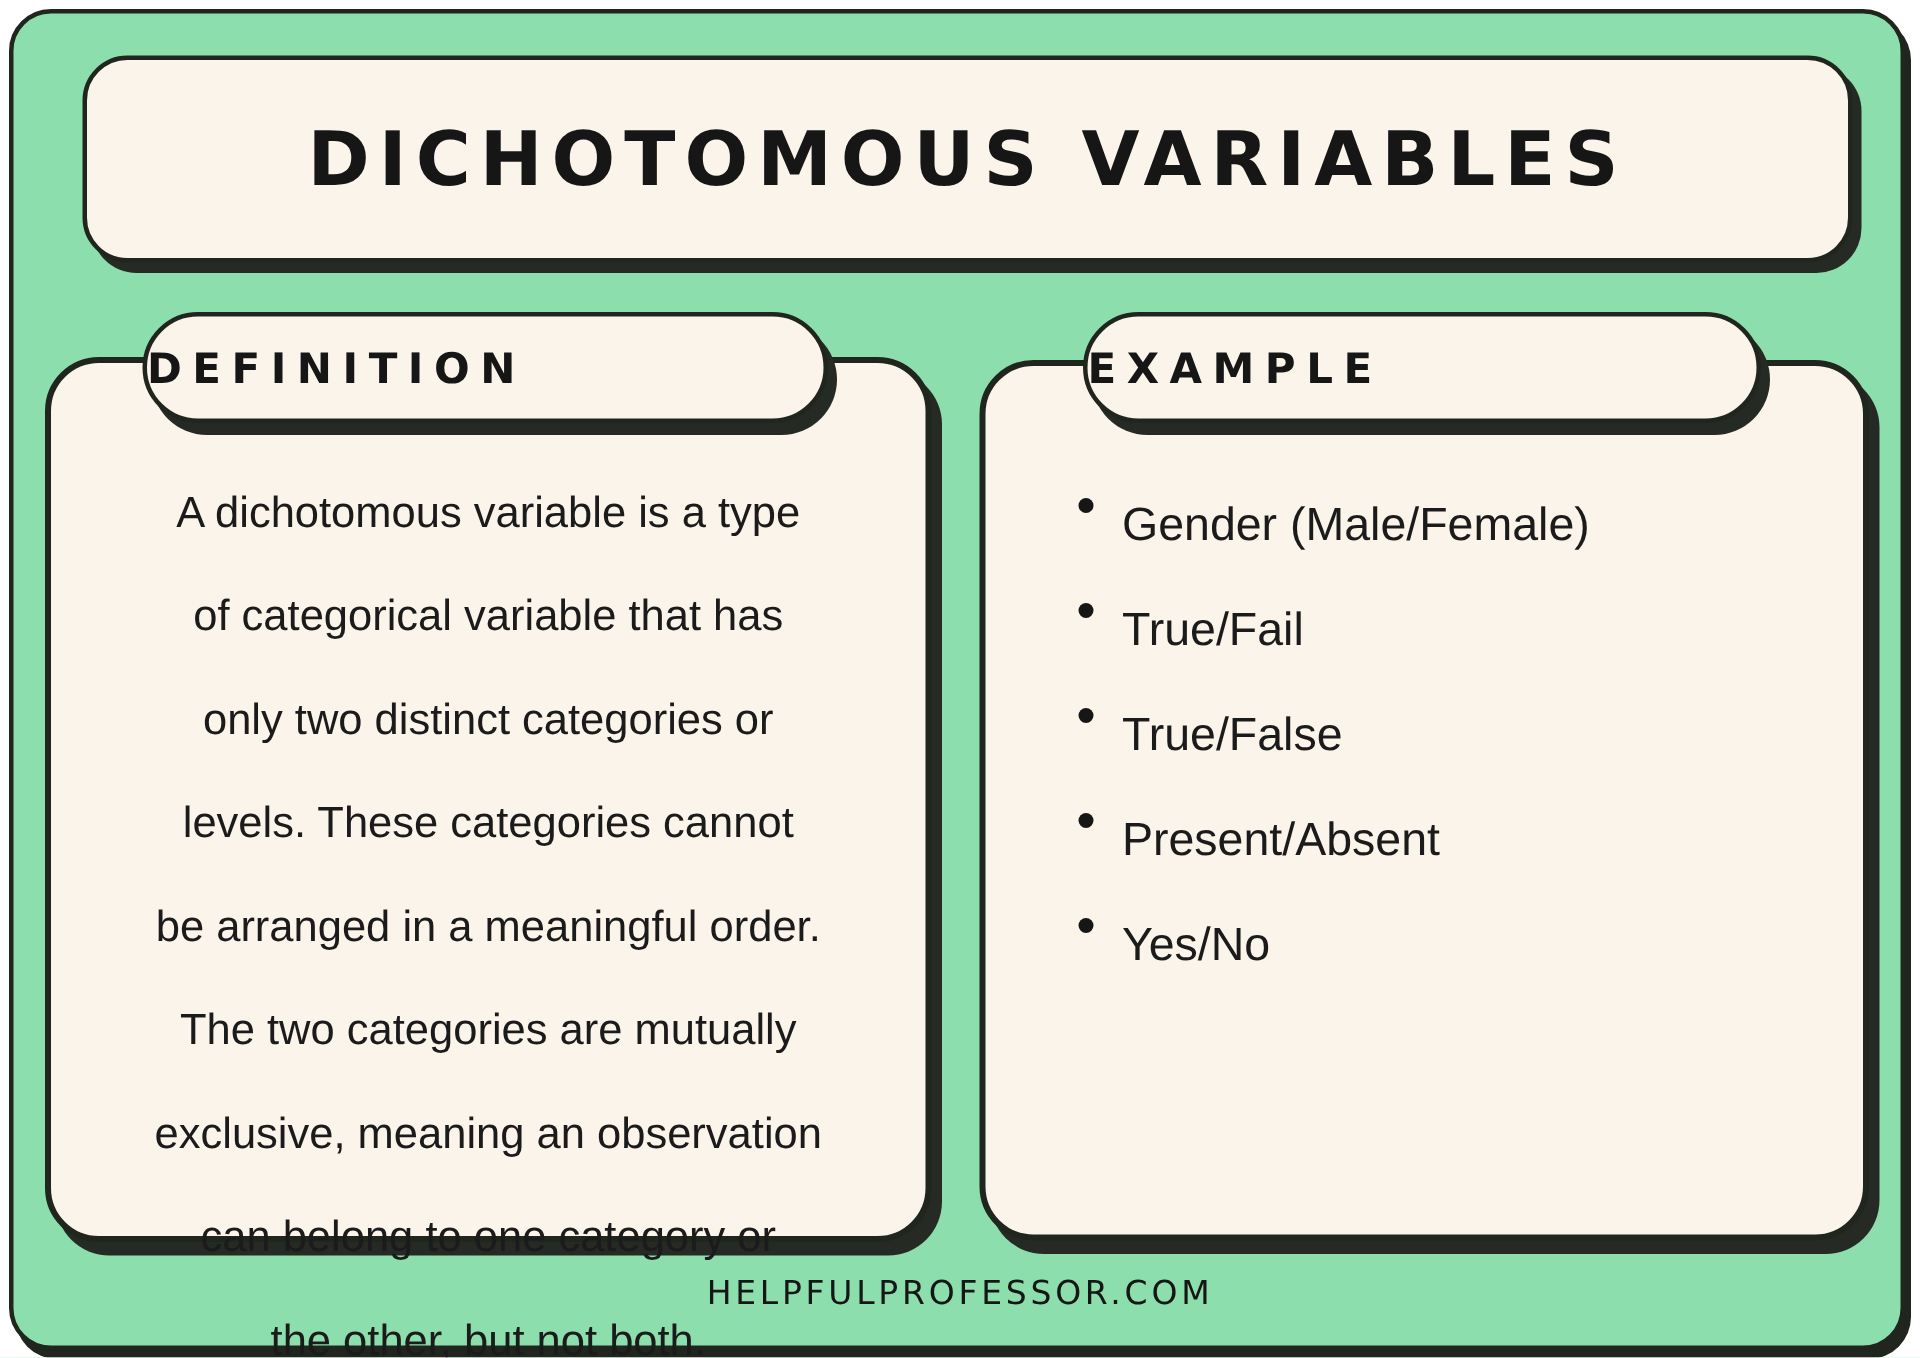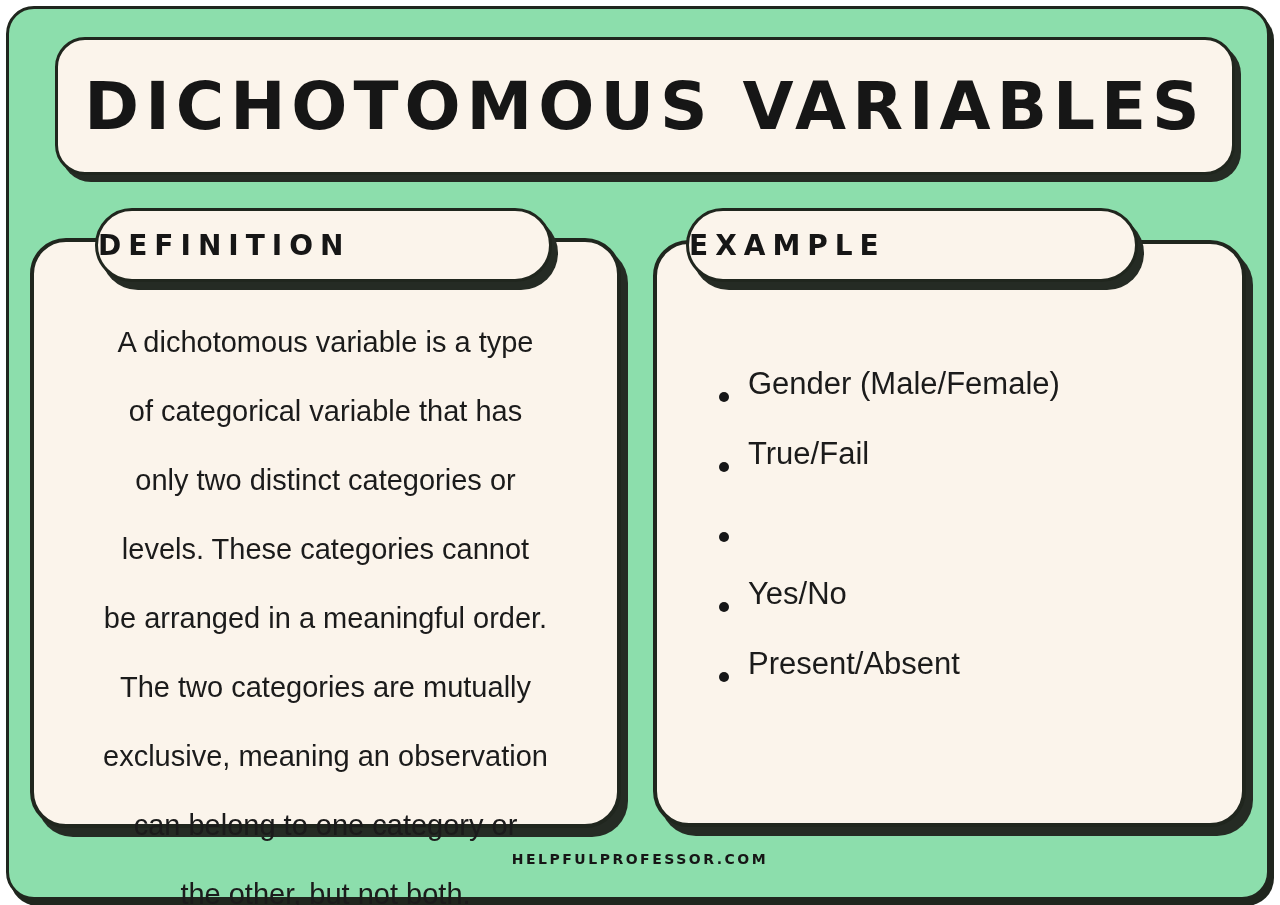--- a/index.html
+++ b/index.html
@@ -40,21 +40,21 @@
     box-shadow: 6px 7px 0 #252B24;
     display: flex;
     align-items: center;
     justify-content: center;
     z-index: 2;
   }
   .title-card h1 {
     margin: 0;
     font-family: "DejaVu Sans", sans-serif;
     font-weight: 800;
-    font-size: 66px;
+    font-size: 50px;
     letter-spacing: 6px;
     color: #161616;
     white-space: nowrap;
   }
   .pill {
     position: absolute;
     box-sizing: border-box;
     background: #FBF4EB;
     border: 3px solid #20261E;
     border-radius: 38px;
@@ -66,21 +66,21 @@
   }
   .pill span {
     font-family: "DejaVu Sans", sans-serif;
     font-weight: 800;
     font-size: 28px;
     letter-spacing: 7px;
     color: #161616;
     white-space: nowrap;
   }
   .def-pill { left: 95px;  top: 208px; width: 457px; height: 74px; }
-  .ex-pill  { left: 686px; top: 208px; width: 452px; height: 74px; }
+  .ex-pill  { left: 722px; top: 208px; width: 452px; height: 74px; }
   .card {
     position: absolute;
     box-sizing: border-box;
     background: #FBF4EB;
     border: 4px solid #20261E;
     border-radius: 36px;
     box-shadow: 7px 9px 0 #252B24;
     z-index: 3;
   }
   .def-card { left: 30px;  top: 238px; width: 591px; height: 590px; }
@@ -95,21 +95,21 @@
     white-space: pre-line;
   }
   .ex-list {
     position: absolute;
     left: 62px;
     top: 88px;
     right: 20px;
   }
   .ex-item {
     display: flex;
-    align-items: flex-end;
+    align-items: flex-start;
     height: 70px;
   }
   .bullet {
     width: 10px;
     height: 10px;
     border-radius: 50%;
     background: #161616;
     margin-right: 19px;
     flex: 0 0 auto;
   }
@@ -121,22 +121,22 @@
   .footer {
     position: absolute;
     left: 0;
     top: 850px;
     width: 1280px;
     text-align: center;
     z-index: 2;
   }
   .footer span {
     font-family: "DejaVu Sans", sans-serif;
-    font-weight: 700;
-    font-size: 14px;
+    font-weight: 400;
+    font-size: 22px;
     letter-spacing: 2.5px;
     color: #161616;
   }
 </style>
 </head>
 <body>
 
 <div class="page">
   <div class="canvas"></div>
 
@@ -167,28 +167,29 @@
       <div class="ex-item">
         <span class="bullet"></span>
         <span class="ex-label">Gender (Male/Female)</span>
       </div>
       <div class="ex-item">
         <span class="bullet"></span>
         <span class="ex-label">True/Fail</span>
       </div>
       <div class="ex-item">
         <span class="bullet"></span>
+        <span class="ex-label">True/False</span>
+      </div>
+      <div class="ex-item">
+        <span class="bullet"></span>
+        <span class="ex-label">Present/Absent</span>
       </div>
       <div class="ex-item">
         <span class="bullet"></span>
         <span class="ex-label">Yes/No</span>
-      </div>
-      <div class="ex-item">
-        <span class="bullet"></span>
-        <span class="ex-label">Present/Absent</span>
       </div>
     </div>
   </section>
 
   <footer class="footer">
     <span>HELPFULPROFESSOR.COM</span>
   </footer>
 </div>
 
 </body></html>

